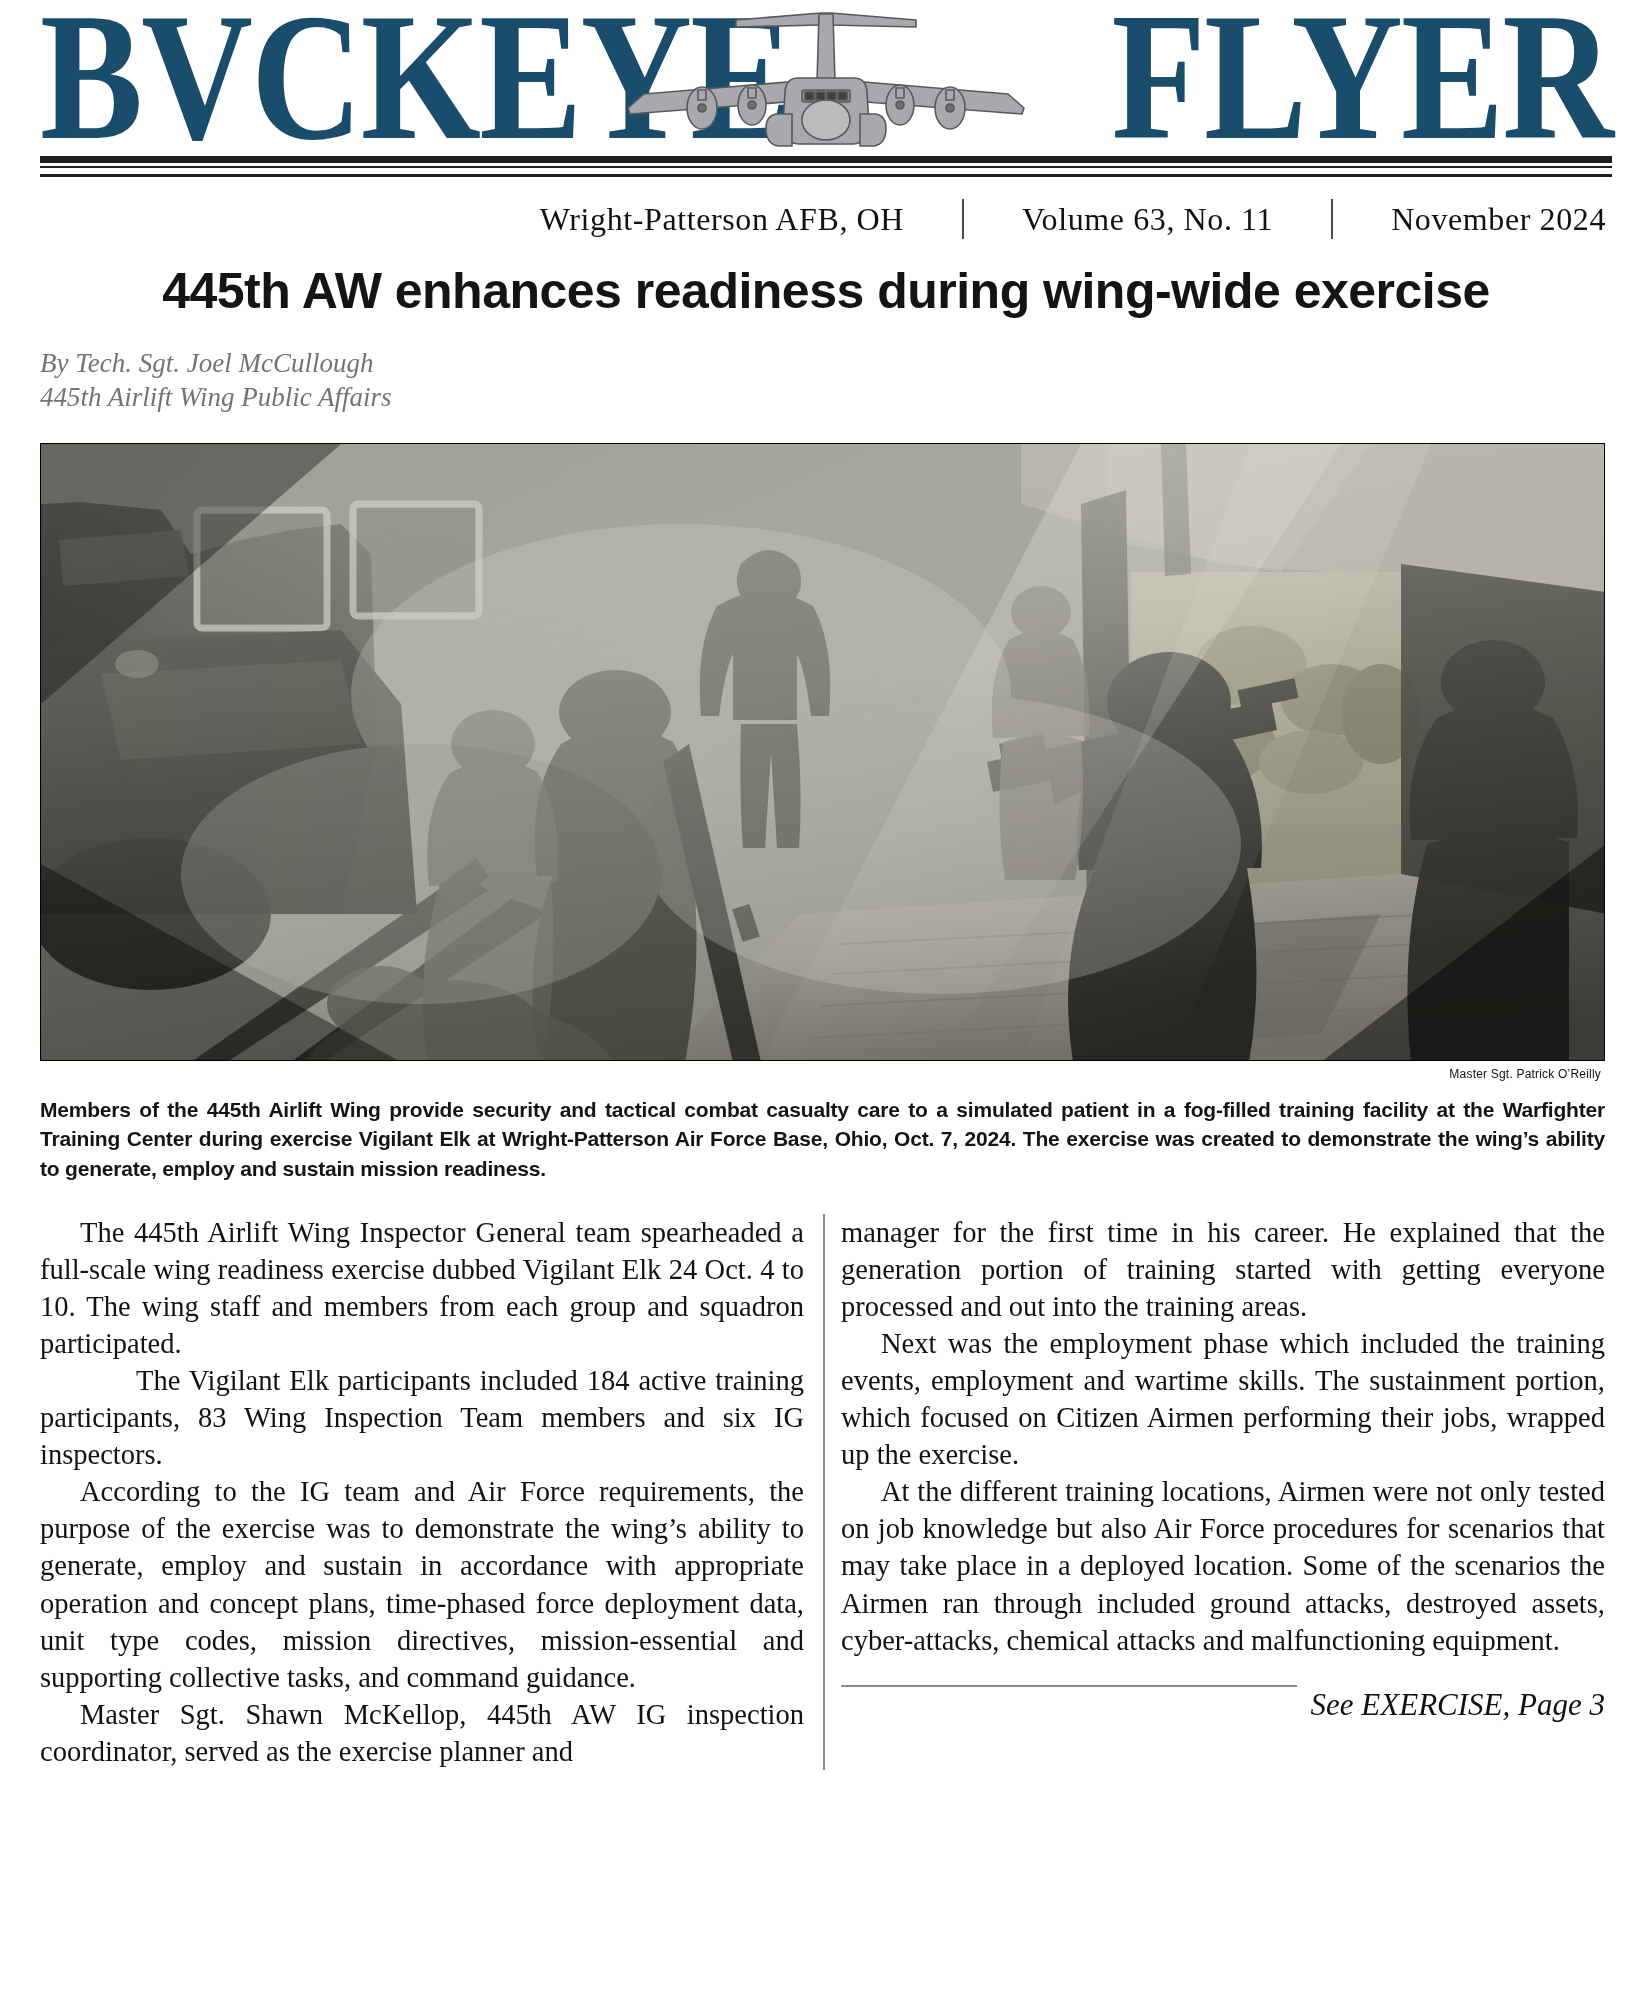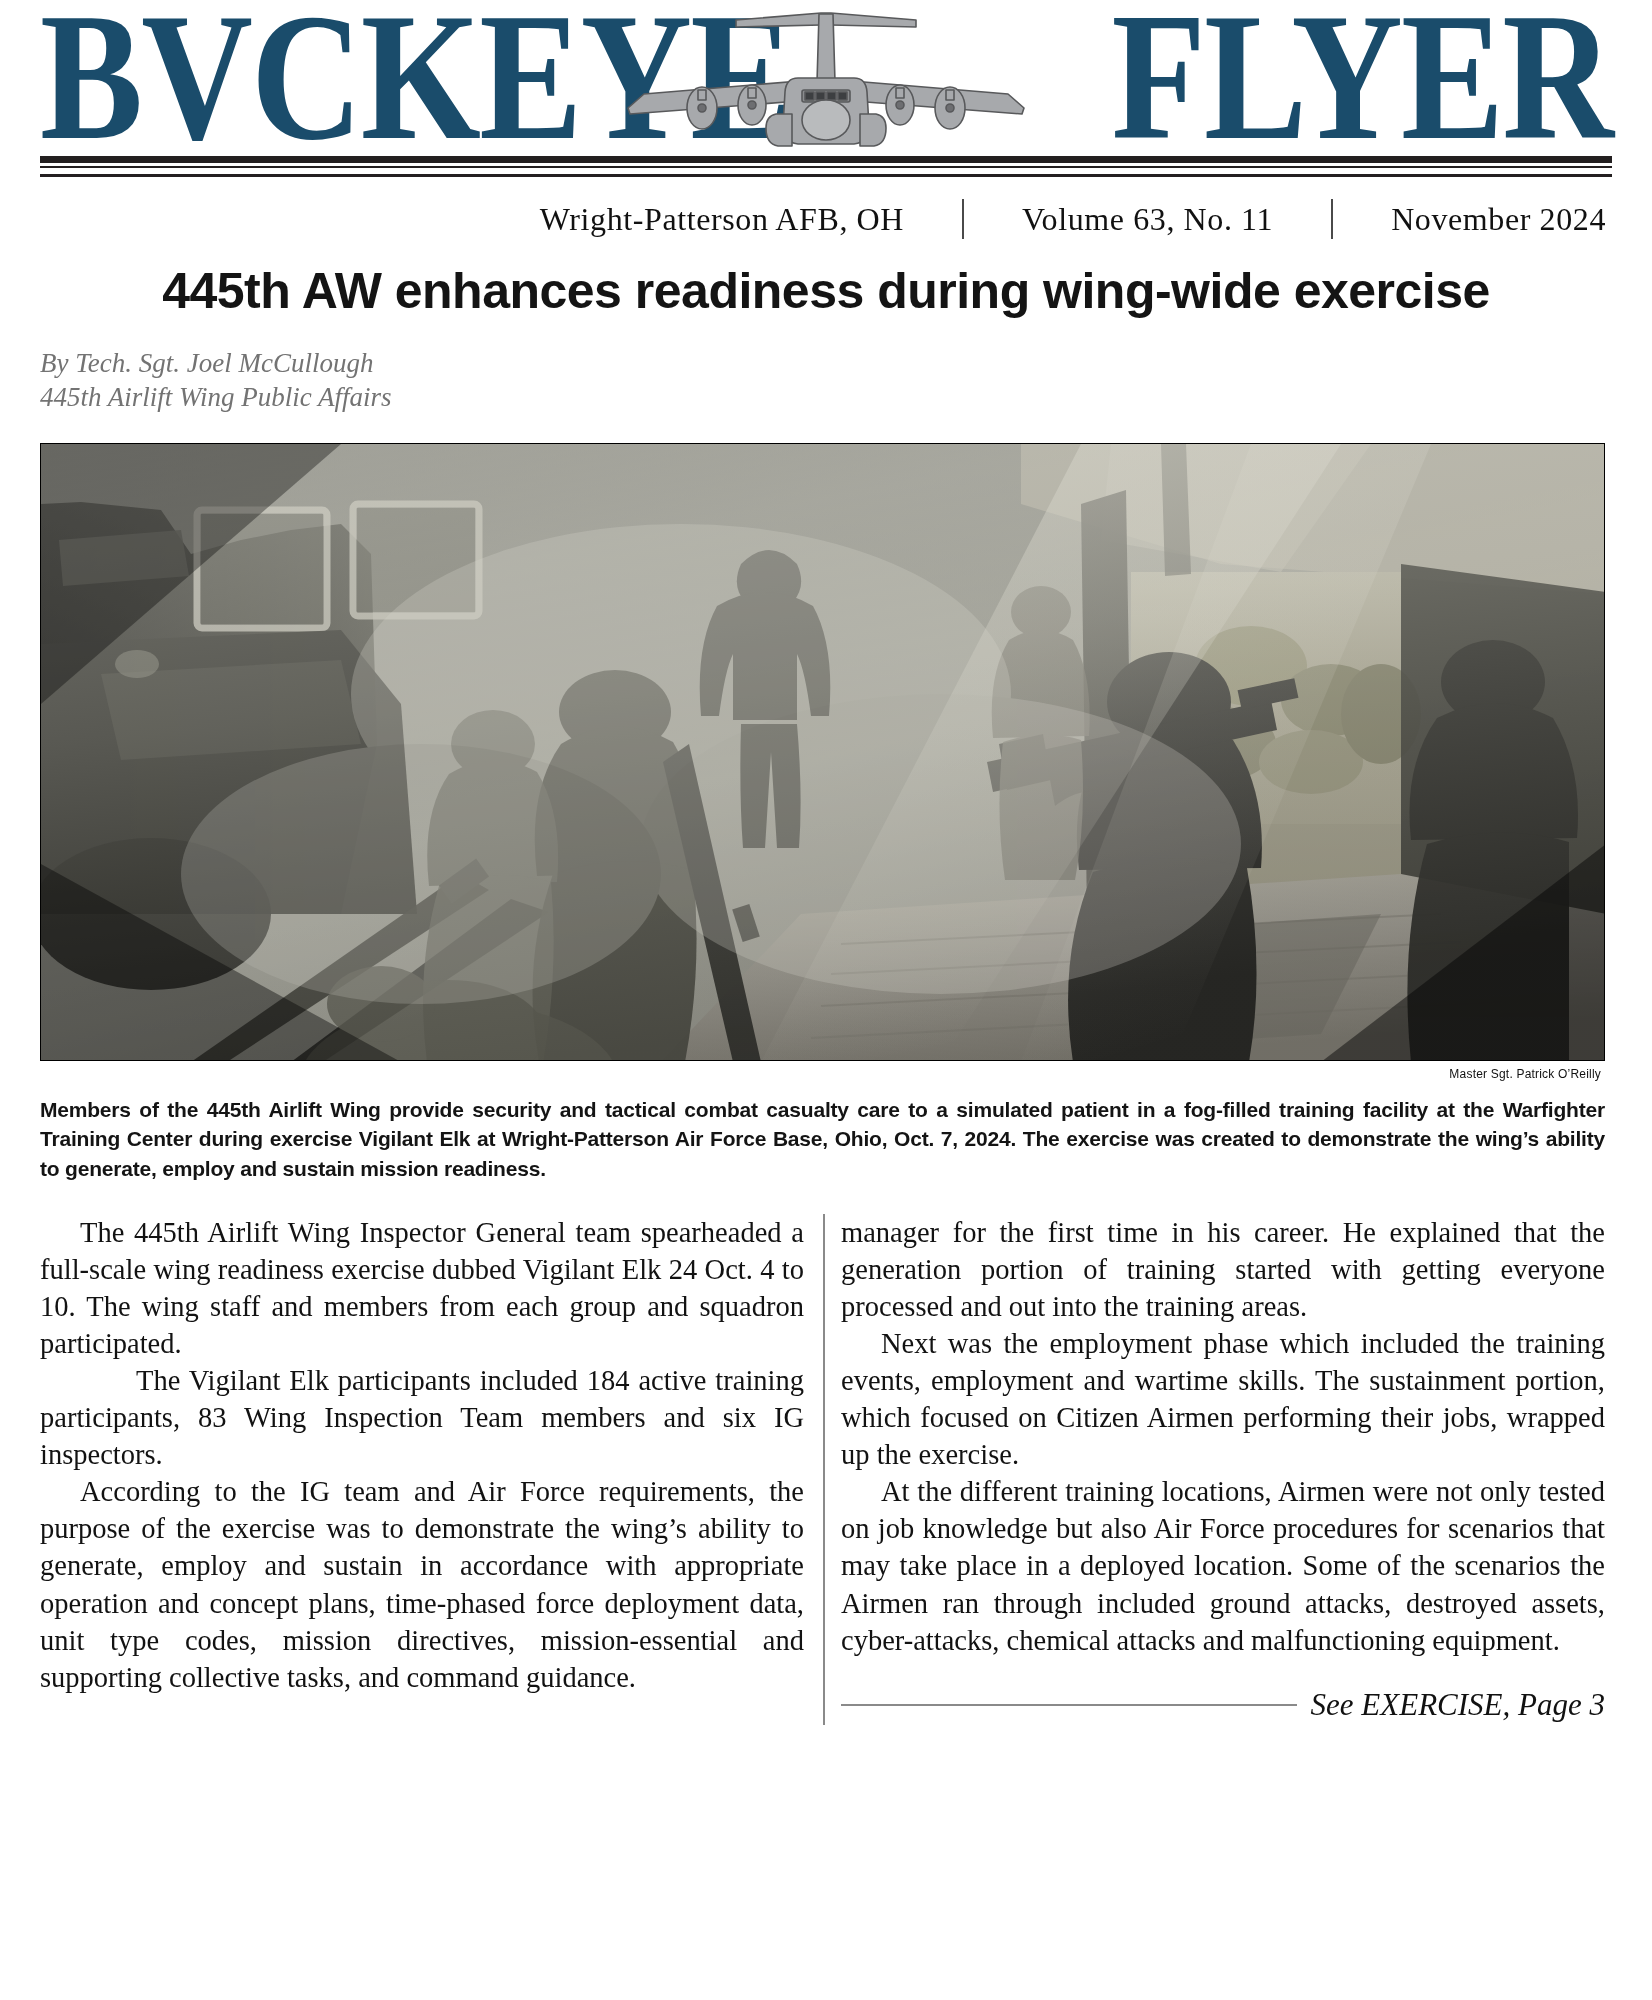--- a/index.html
+++ b/index.html
@@ -194,21 +194,20 @@
     bottom: 0;
     width: 2px;
     background: #8a8a8a;
   }
   .col p { margin: 0; text-indent: 40px; }
   .col p.deep-indent { text-indent: 96px; }
 
   .jumpline-wrap {
     margin-top: 26px;
     display: flex;
-    align-items: center;
     gap: 12px;
   }
   .jumpline-rule {
     flex: 1 1 auto;
     height: 2px;
     background: #8a8a8a;
   }
   .jumpline {
     font-family: "Liberation Serif", serif;
     font-style: italic;
@@ -455,20 +454,21 @@
   <div class="photo-credit">Master Sgt.  Patrick O’Reilly</div>
 
   <p class="caption">Members of the 445th Airlift Wing provide security and tactical combat casualty care to a simulated patient in a fog-filled training facility at the Warfighter Training Center during exercise Vigilant Elk at Wright-Patterson Air Force Base, Ohio, Oct. 7, 2024. The exercise was created to demonstrate the wing’s ability to generate, employ and sustain mission readiness.</p>
 
   <div class="columns">
 
     <div class="col">
       <p>The 445th Airlift Wing Inspector General team spearheaded a full-scale wing readiness exercise dubbed Vigilant Elk 24 Oct. 4 to 10. The wing staff and members from each group and squadron participated.</p>
       <p class="deep-indent">The Vigilant Elk participants included 184 active training participants, 83 Wing Inspection Team members and six IG inspectors.</p>
       <p>According to the IG team and Air Force requirements, the purpose of the exercise was to demonstrate the wing’s ability to generate, employ and sustain in accordance with appropriate operation and concept plans, time-phased force deployment data, unit type codes, mission directives, mission-essential and supporting collective tasks, and command guidance.</p>
+      <p>Master Sgt. Shawn McKellop, 445th AW IG inspection coordinator, served as the exercise planner and</p>
     </div>
 
     <div class="col-divider"></div>
 
     <div class="col">
       <p style="text-indent:0">manager for the first time in his career. He explained that the generation portion of training started with getting everyone processed and out into the training areas.</p>
       <p>Next was the employment phase which included the training events, employment and wartime skills. The sustainment portion, which focused on Citizen Airmen performing their jobs, wrapped up the exercise.</p>
       <p>At the different training locations, Airmen were not only tested on job knowledge but also Air Force procedures for scenarios that may take place in a deployed location. Some of the scenarios the Airmen ran through included ground attacks, destroyed assets, cyber-attacks, chemical attacks and malfunctioning equipment.</p>
 
       <div class="jumpline-wrap">

